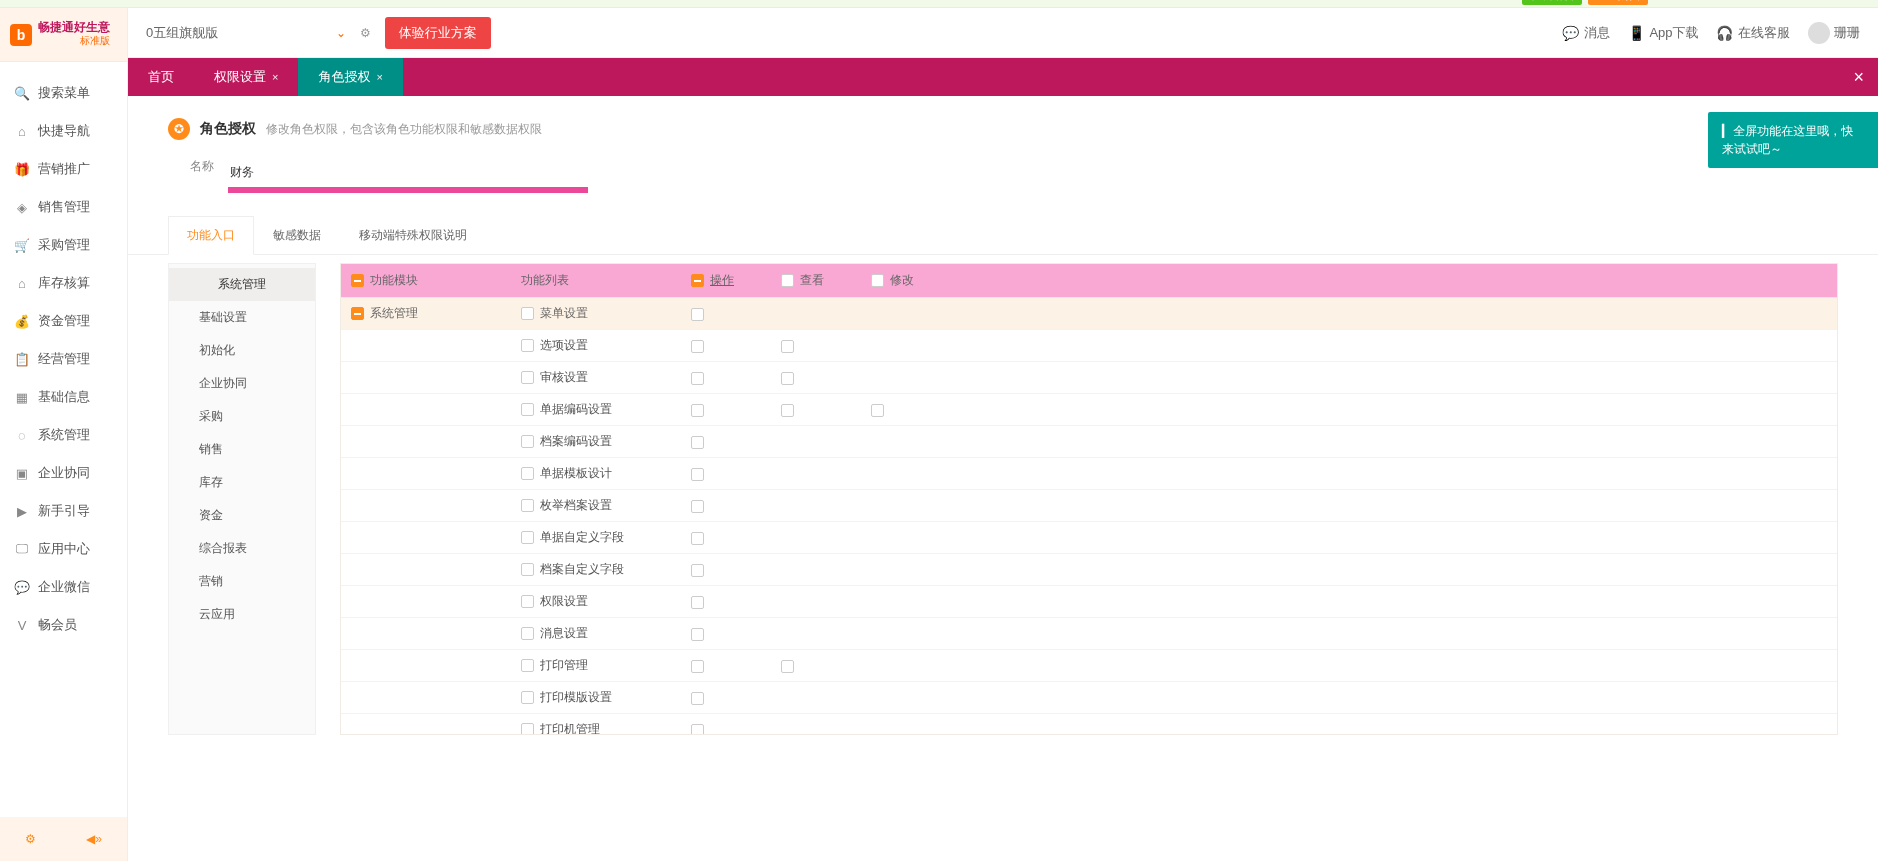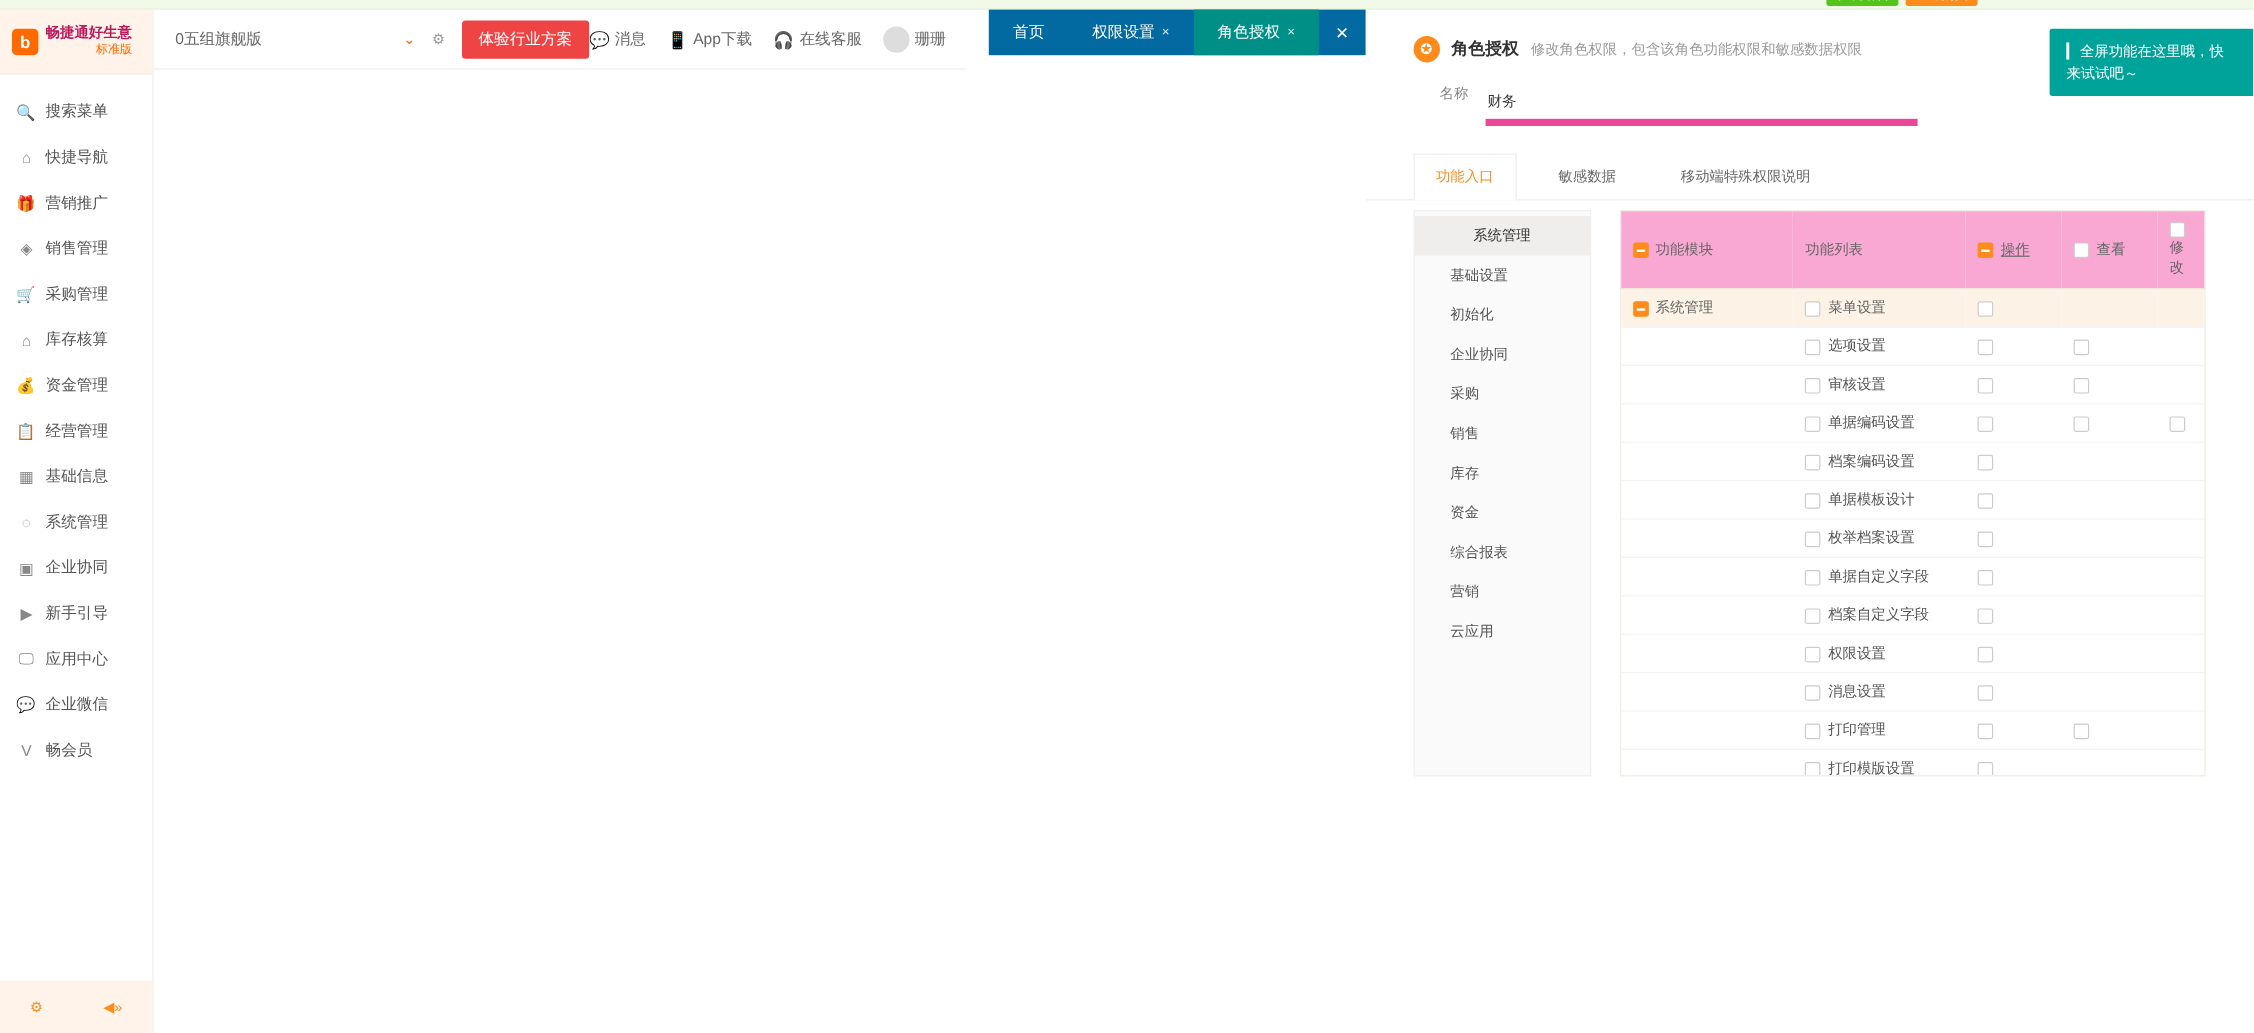--- a/index.html
+++ b/index.html
@@ -21,35 +21,35 @@
   .logo-mark { width:22px;height:22px;background:#ff6a00;border-radius:4px;display:flex;align-items:center;justify-content:center;color:#fff;font-weight:bold;margin-right:6px;font-size:14px;}
   .logo-text { font-size:12px; color:#be185d; font-weight:bold; line-height:1.1;font-family:Liberation Serif, serif;}
   .logo-sub { font-size:10px; color:#ff6a00;text-align:right;}
   .nav-items { flex:1; padding-top:12px;}
   .nav-item { display:flex; align-items:center; gap:8px; padding:10px 14px; color:#555; cursor:pointer; font-size:13px;}
   .nav-icon {width:16px;height:16px;display:inline-flex;align-items:center;justify-content:center;color:#888;}
   .nav-bottom { height:44px; background:#fff3ea; display:flex; align-items:center; justify-content:space-around; color:#ff8c1a;}
   .nav-bottom span{cursor:pointer;}
   
   
-  .maincol { flex:1; display:flex; min-width:0;}
+  .maincol { flex:1; display:flex; flex-direction:column; min-width:0;}
   
   
   .header { height:50px; display:flex; align-items:center; padding:0 18px; border-bottom:1px solid #eee;}
   .org-select { width:200px; height:30px; border:none; color:#666; display:flex; align-items:center; justify-content:space-between; font-size:13px;}
   .chev {color:#ff6a00;font-size:12px;}
   .gear {margin:0 14px;color:#999;cursor:pointer;}
   .industry-btn { background:#ef4444;color:#fff;border:none;padding:7px 14px;border-radius:3px;font-size:13px;cursor:pointer;}
   .header-right{margin-left:auto;display:flex;align-items:center;gap:18px;color:#666;font-size:13px;}
   .hr-item{display:flex;align-items:center;gap:4px;cursor:pointer;}
   .hr-icon{font-size:14px;color:#888;}
   .avatar{width:22px;height:22px;border-radius:50%;background:#ddd;display:inline-block;}
   
   
-  .tabstrip { height:38px; background:#0369a1; display:flex; align-items:stretch; position:relative;margin-left:18px;}
+  .tabstrip { height:38px; background:#be185d; display:flex; align-items:stretch; position:relative;}
   .tab { padding:0 20px; display:flex; align-items:center; color:#fff; font-size:13px; cursor:pointer; gap:6px;}
   .tab.active { background:#008f86;}
   .tab .x{font-size:11px;opacity:.9;}
   .tabstrip-close{margin-left:auto;display:flex;align-items:center;padding:0 14px;color:#fff;cursor:pointer;font-size:18px;}
   
   
   .content { flex:1; min-height:0; position:relative; padding:22px 0 0 0; overflow:hidden;}
   
   .page-head { display:flex; align-items:center; gap:10px; padding:0 40px 18px;}
   .page-badge{width:22px;height:22px;border-radius:50%;background:#ff8c1a;display:flex;align-items:center;justify-content:center;color:#fff;font-size:12px;}
@@ -57,21 +57,21 @@
   .page-desc{font-size:12px;color:#999;}
   
   .tip-float{position:absolute;right:0;top:16px;background:#00a39a;color:#fff;padding:10px 14px;font-size:12px;max-width:170px;line-height:1.5;border-radius:2px 0 0 2px;}
   .tip-float::before{content:"▎";color:#fff;margin-right:2px;}
   
   .form-row{padding:0 62px 22px;display:flex;align-items:flex-start;gap:14px;font-size:12px;color:#888;}
   .form-label{color:#888;}
   .form-value{width:360px;border-bottom:6px solid #ec4899;padding:6px 2px;color:#333;}
   
   
-  .inner-tabs{display:flex;gap:16px;padding:0 40px;border-bottom:1px solid #eee;}
+  .inner-tabs{display:flex;gap:0;padding:0 40px;border-bottom:1px solid #eee;}
   .inner-tab{padding:10px 18px;font-size:12px;color:#666;cursor:pointer;border:1px solid transparent;border-bottom:none;position:relative;top:1px;}
   .inner-tab.active{color:#ff8c1a;border-color:#eee;background:#fff;border-bottom:1px solid #fff;}
   
   
   .perm-wrap{display:flex;padding:8px 40px 0;gap:24px;height:480px;}
   .cat-list{width:148px;background:#fafafa;border:1px solid #f0f0f0;padding-top:4px;}
   .cat-item{padding:8px 18px;font-size:12px;color:#555;cursor:pointer;text-align:center;}
   .cat-item.active{background:#f0eeec;color:#333;}
   .cat-item:not(.active){text-align:left;padding-left:30px;}
   

